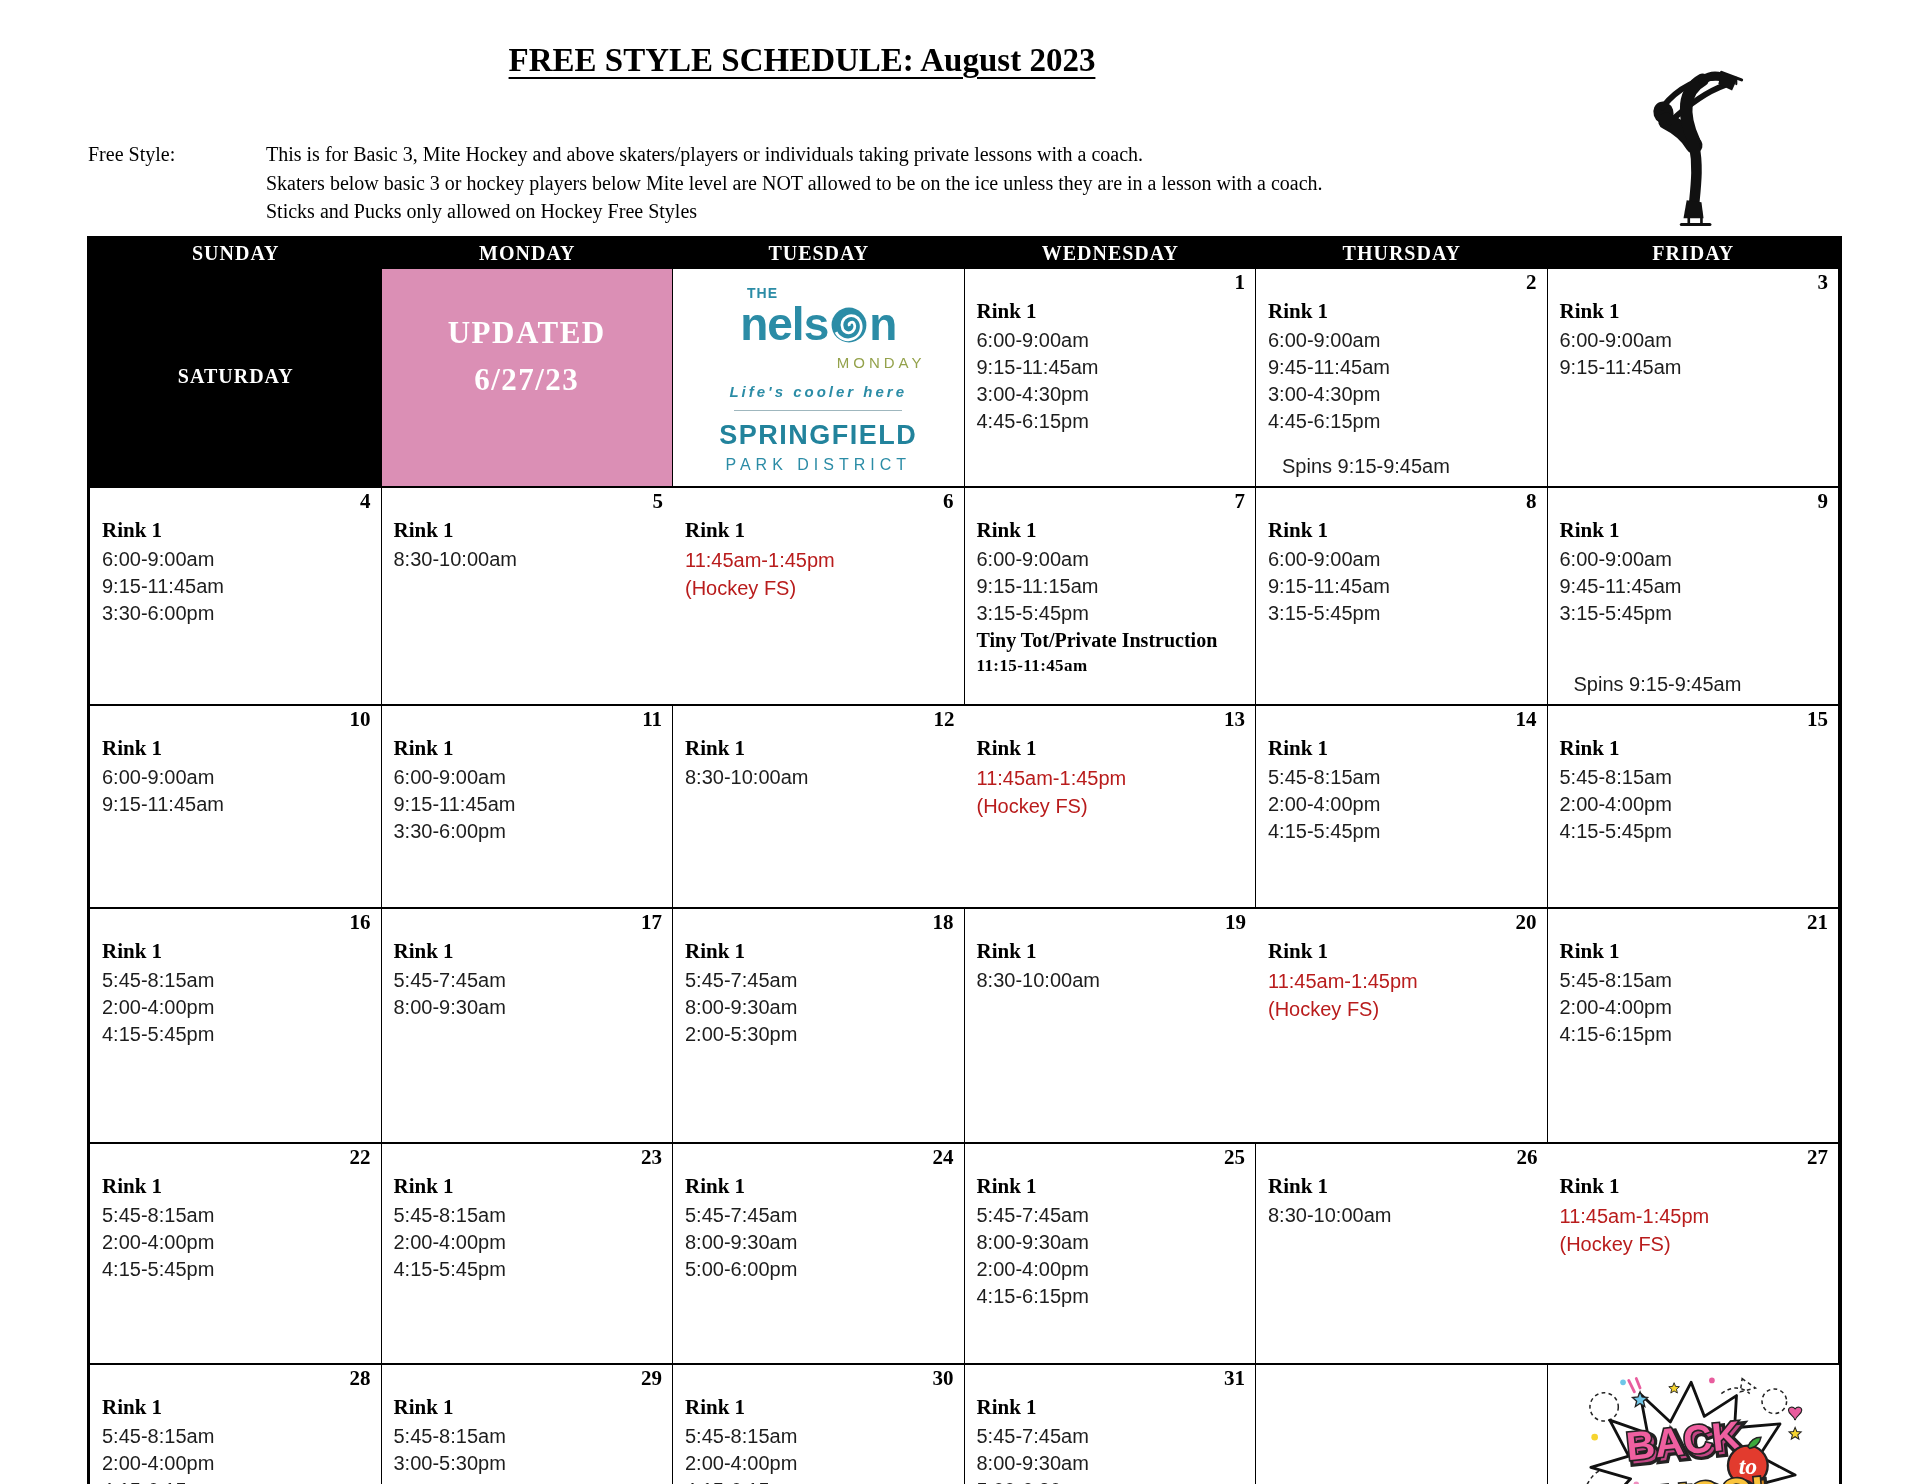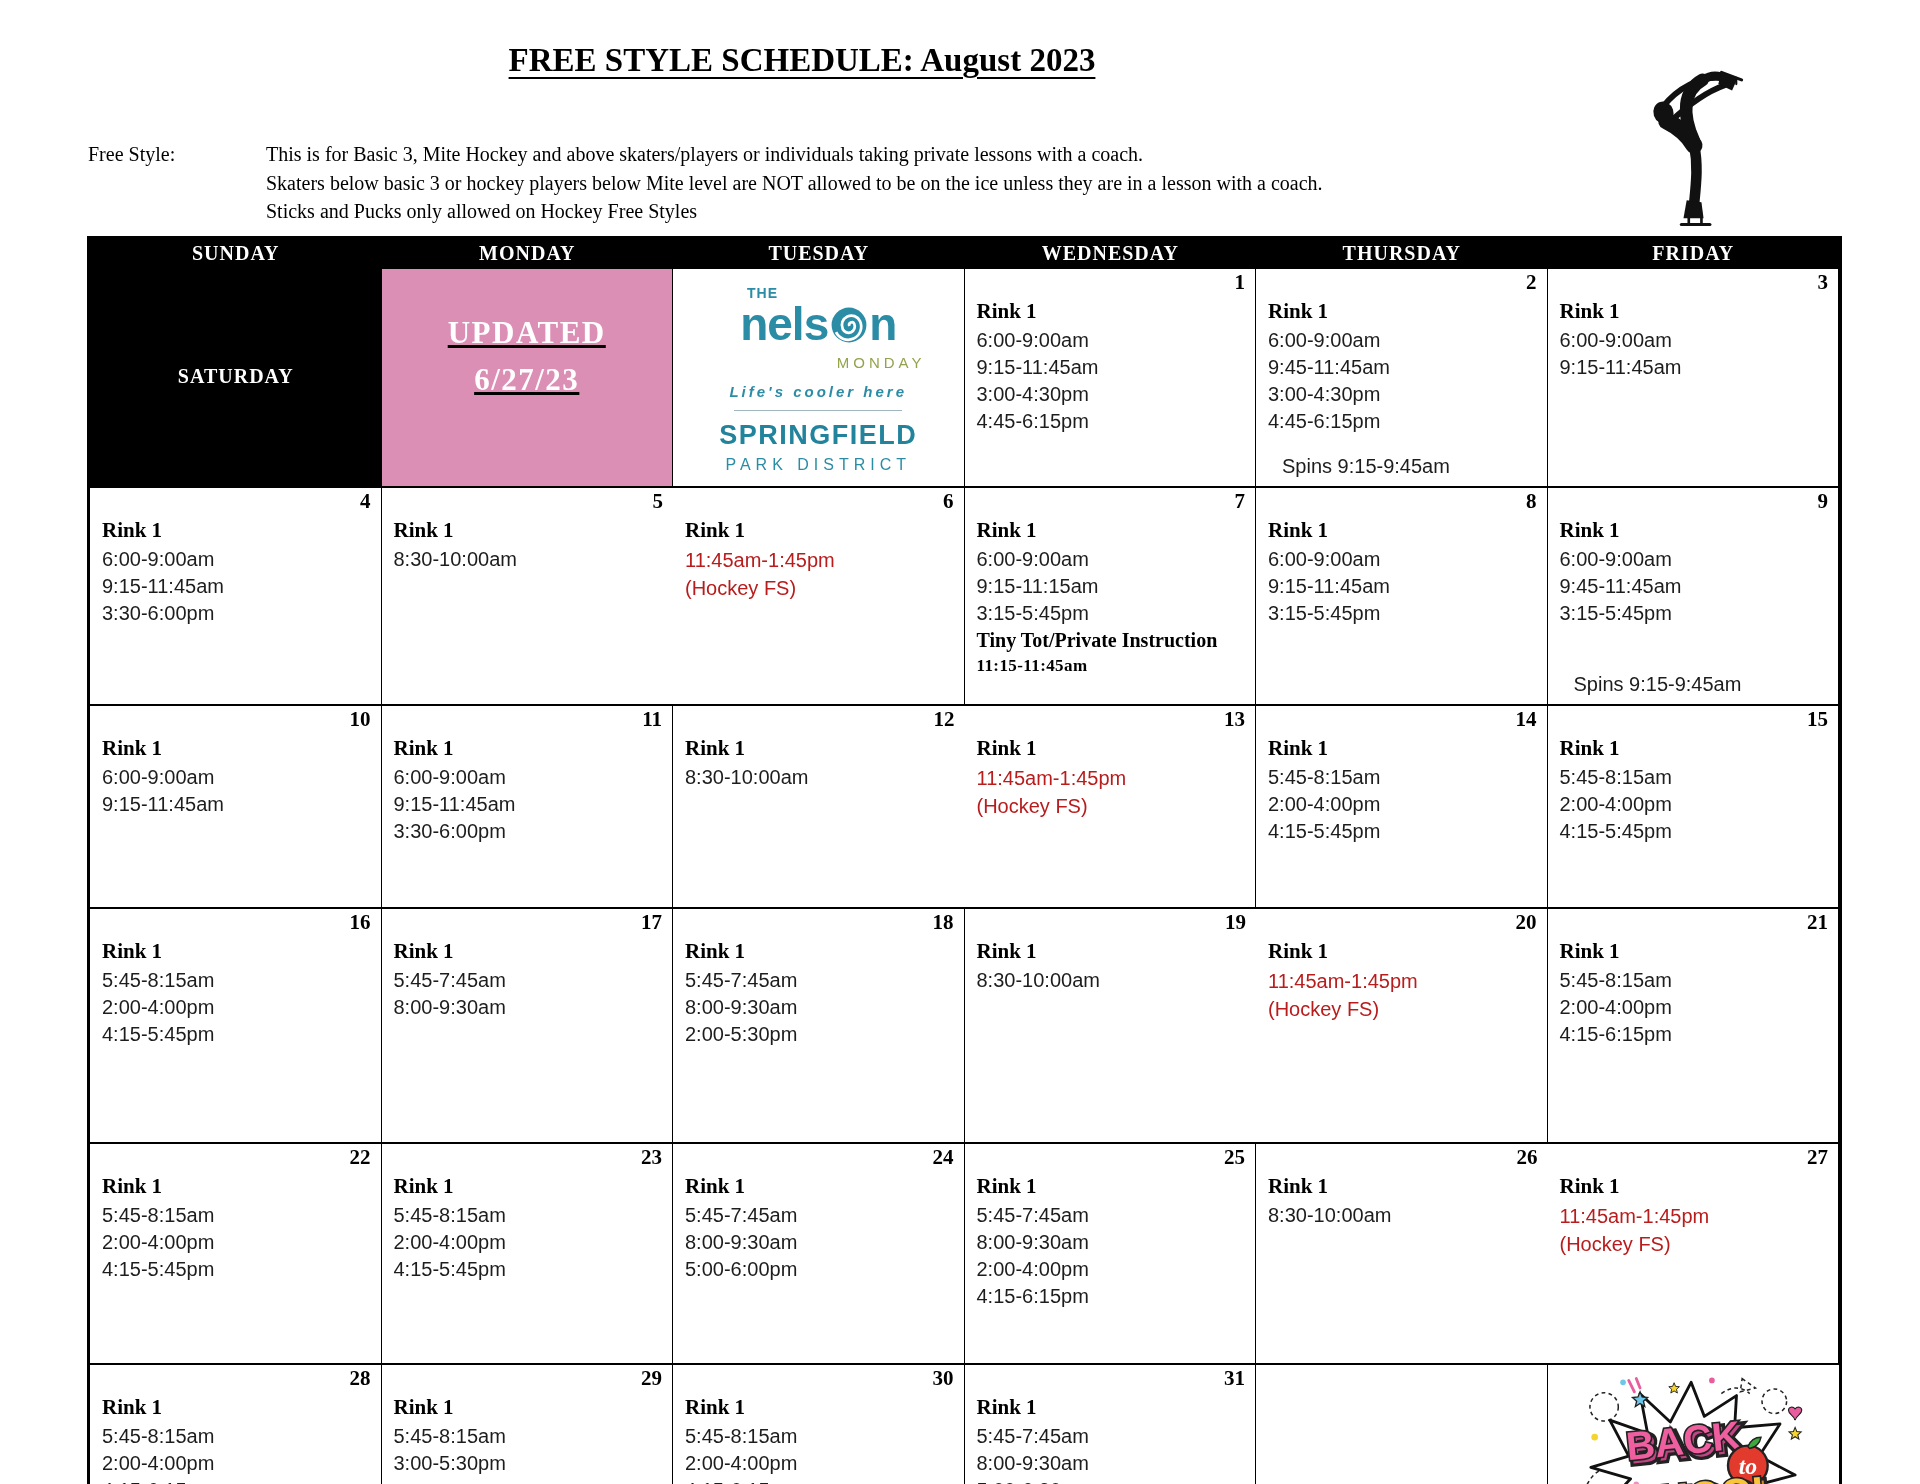--- a/index.html
+++ b/index.html
@@ -30,21 +30,21 @@
   .cell:nth-child(7n){border-right:none;}
   .datenum{position:absolute;top:1px;right:10px;font:bold 21px "Liberation Serif",serif;}
   .rink{font:bold 21px "Liberation Serif",serif;margin-bottom:3px;}
   .time{font:20px "Liberation Sans",sans-serif;line-height:27px;color:#1d1d1d;}
   .serif .time{font-family:Liberation Sans, sans-serif;line-height:28px;color:#b91c1c;}
   .boldline{font:bold 20px "Liberation Serif",serif;line-height:26px;}
   .boldsmall{font:bold 17px "Liberation Serif",serif;line-height:25px;letter-spacing:.4px;}
   .note{font:20px "Liberation Sans",sans-serif;color:#1d1d1d;margin-top:auto;margin-bottom:4px;margin-left:14px;}
 
   
-  .updated{background:#DB8FB5;padding:0;text-decoration:underline;}
+  .updated{background:#DB8FB5;padding:0;}
   #updated-content{width:100%;text-align:center;padding-top:40px;color:#fff;
     font:bold 31px "Liberation Serif",serif;line-height:47px;letter-spacing:1.5px;}
 
   .logocell{padding:0;}
   #logo-content{width:100%;padding-top:16px;text-align:center;line-height:1;}
   .logo-the{font:bold 14px "Liberation Sans",sans-serif;color:#2B8CA6;text-align:left;
     margin:0 0 -4px 74px;letter-spacing:1px;}
   .logo-name{font:bold 46px "Liberation Sans",sans-serif;color:#2B8CA6;letter-spacing:-1px;
     display:flex;align-items:center;justify-content:center;}
   .logo-name svg{margin:2px 1px 0 2px;}

